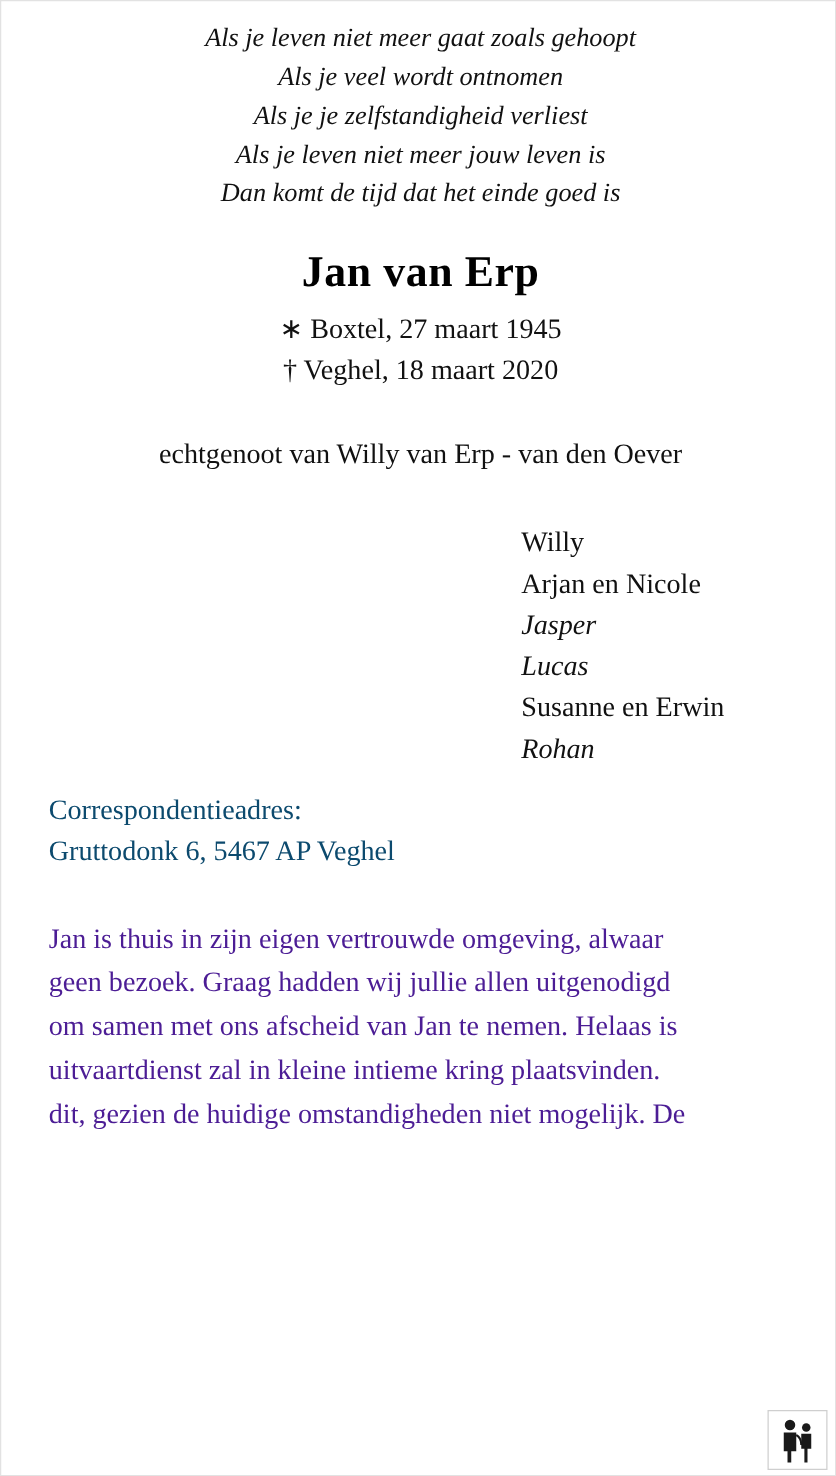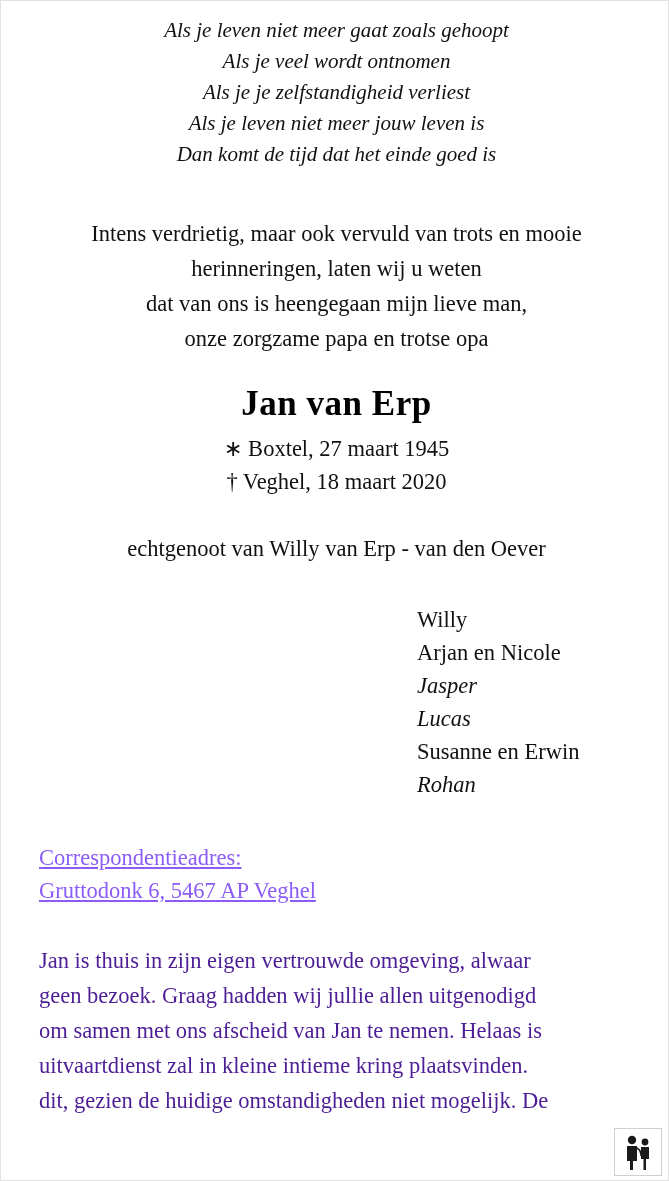--- a/index.html
+++ b/index.html
@@ -76,25 +76,24 @@
     margin-top: 38px;
     padding-left: 378px;
     font-size: 22.5px;
     line-height: 33px;
     color: #111;
   }
   .family .it {
     font-style: italic;
   }
   .address {
-    margin-top: 40px;
+    margin-top: 16px;
     font-size: 22.5px;
     line-height: 33px;
-    color: #8b5cf6;
-    text-decoration: underline;
+    color: #0c4a6e;
   }
   .closing {
     margin-top: 36px;
     font-size: 22.5px;
     line-height: 35px;
     color: #4c1d95;
     width: 595px;
   }
   .logo {
     position: absolute;
@@ -120,26 +119,20 @@
   <div class="inner">
 
     <div class="poem">
       <div>Als je leven niet meer gaat zoals gehoopt</div>
       <div>Als je veel wordt ontnomen</div>
       <div>Als je je zelfstandigheid verliest</div>
       <div>Als je leven niet meer jouw leven is</div>
       <div>Dan komt de tijd dat het einde goed is</div>
     </div>
 
-    <div class="intro">
-      <div>Intens verdrietig, maar ook vervuld van trots en mooie</div>
-      <div>herinneringen, laten wij u weten</div>
-      <div>dat van ons is heengegaan mijn lieve man,</div>
-      <div>onze zorgzame papa en trotse opa</div>
-    </div>
 
     <div class="name">Jan van Erp</div>
 
     <div class="dates">
       <div>∗ Boxtel, 27 maart 1945</div>
       <div>† Veghel, 18 maart 2020</div>
     </div>
 
     <div class="spouse">echtgenoot van Willy van Erp - van den Oever</div>
 

